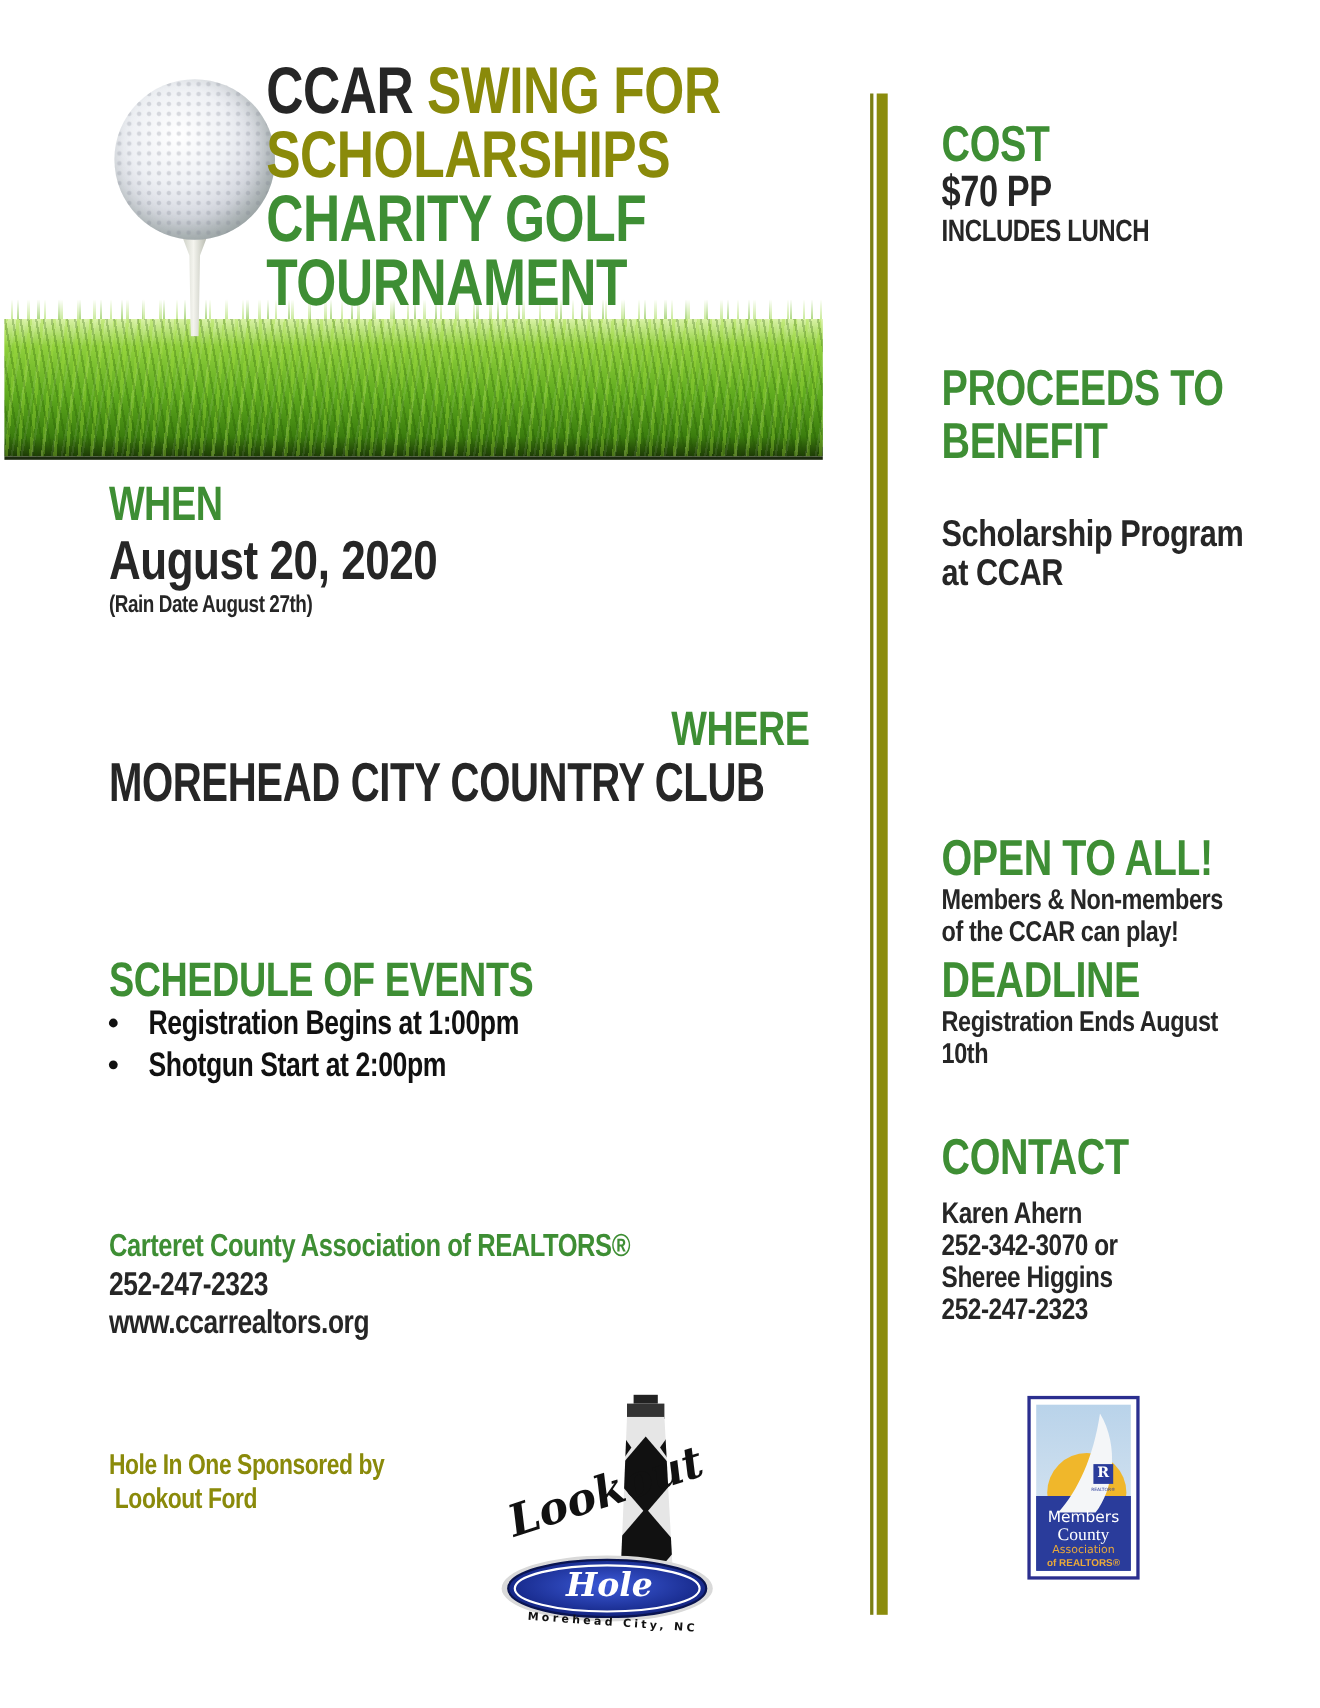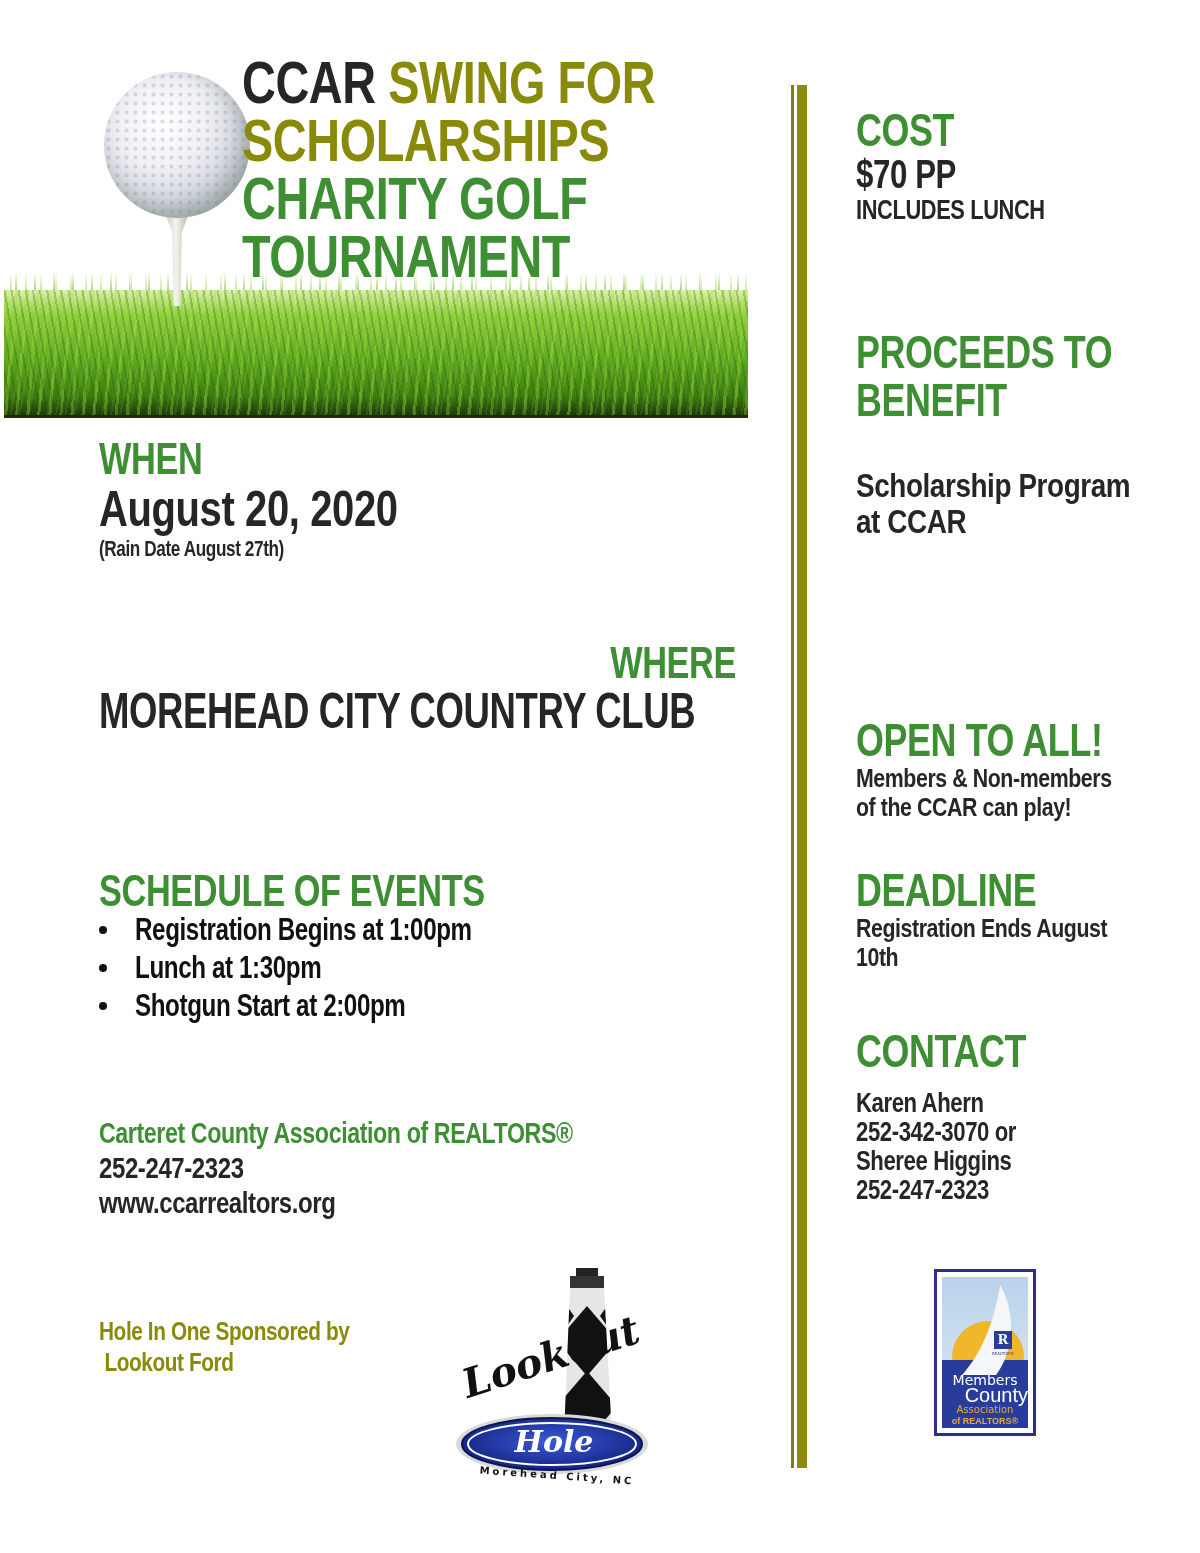--- a/index.html
+++ b/index.html
@@ -104,24 +104,20 @@
   <div class="cond h-green green">WHERE</div>
   <div class="cond dark" style="font-size:50px; line-height:50px; transform:scaleX(0.73);">MOREHEAD CITY COUNTRY CLUB</div>
 </div>
 
 <div class="abs" style="left:99px; top:868px;">
   <div class="cond h-green green">SCHEDULE OF EVENTS</div>
   <ul class="sched" style="margin-top:-2px;">
     <li style="height:38px;">
       <span class="bullet"></span>
       <span class="cond black" style="position:absolute; left:36px; top:0; font-size:31px; line-height:36px; transform:scaleX(0.78);">Registration Begins at 1:00pm</span>
-    </li>
-    <li style="height:38px;">
-      <span class="bullet"></span>
-      <span class="cond black" style="position:absolute; left:36px; top:0; font-size:31px; line-height:36px; transform:scaleX(0.78);">Lunch at 1:30pm</span>
     </li>
     <li style="height:38px;">
       <span class="bullet"></span>
       <span class="cond black" style="position:absolute; left:36px; top:0; font-size:31px; line-height:36px; transform:scaleX(0.78);">Shotgun Start at 2:00pm</span>
     </li>
   </ul>
 </div>
 
 <div class="abs" style="left:99px; top:1116px;">
   <div class="cond green" style="font-size:29px; line-height:34px; transform:scaleX(0.8);">Carteret County Association of REALTORS®</div>
@@ -170,21 +166,21 @@
 </div>
 
 <div class="abs" style="left:856px; top:328px;">
   <div class="cond h-right green">PROCEEDS TO</div>
   <div class="cond h-right green">BENEFIT</div>
   <div style="height:43px;"></div>
   <div class="cond dark" style="font-size:34px; line-height:36px; transform:scaleX(0.82);">Scholarship Program</div>
   <div class="cond dark" style="font-size:34px; line-height:36px; transform:scaleX(0.82);">at CCAR</div>
 </div>
 
-<div class="abs" style="left:856px; top:716px;">
+<div class="abs" style="left:856px; top:755px;">
   <div class="cond h-right green">OPEN TO ALL!</div>
   <div class="cond dark" style="font-size:26px; line-height:29px; transform:scaleX(0.82);">Members &amp; Non-members</div>
   <div class="cond dark" style="font-size:26px; line-height:29px; transform:scaleX(0.82);">of the CCAR can play!</div>
 </div>
 
 <div class="abs" style="left:856px; top:866px;">
   <div class="cond h-right green">DEADLINE</div>
   <div class="cond dark" style="font-size:26px; line-height:29px; transform:scaleX(0.82);">Registration Ends August</div>
   <div class="cond dark" style="font-size:26px; line-height:29px; transform:scaleX(0.82);">10th</div>
 </div>
@@ -201,17 +197,17 @@
 <div class="abs ccar-logo">
   <div style="position:relative; width:100%; height:100%; background:linear-gradient(180deg,#b9d3ea 0%, #cfe0ef 55%, #2a3c9b 55%, #2a3c9b 100%); overflow:hidden;">
     <div style="position:absolute; left:10px; top:44px; width:72px; height:72px; border-radius:50%; background:#f0b72b;"></div>
     <div style="position:absolute; left:0; top:83px; width:100%; height:70px; background:#2a3c9b;"></div>
     <svg style="position:absolute; left:18px; top:8px;" width="60" height="92" viewBox="0 0 60 92">
       <path d="M40 0 C58 30 52 70 36 90 L2 90 C20 70 34 40 40 0 Z" fill="#f4f6f8"></path>
     </svg>
     <div style="position:absolute; left:52px; top:54px; width:18px; height:18px; background:#2a3c9b; color:#fff; font-family:'DejaVu Serif', serif; font-weight:bold; font-size:13px; line-height:18px; text-align:center;">R</div>
     <div style="position:absolute; left:46px; top:74px; width:30px; text-align:center; font-size:4px; color:#2a3c9b; font-family:'DejaVu Sans', sans-serif;">REALTOR®</div>
     <div style="position:absolute; left:0; top:96px; width:100%; text-align:center; font-family:'DejaVu Sans', sans-serif; color:#fff; font-size:14px; line-height:15px;">Members</div>
-    <div style="position:absolute; left:0; top:111px; width:100%; text-align:right; font-family:Liberation Sans, sans-serif; color:#fff; font-size:20px; line-height:15px;">County</div>
+    <div style="position:absolute; left:0; top:111px; width:100%; text-align:center; font-family:Liberation Serif, serif; color:#fff; font-size:16px; line-height:15px;">County</div>
     <div style="position:absolute; left:0; top:127px; width:100%; text-align:center; font-family:'DejaVu Sans', sans-serif; color:#e9a93a; font-size:10px; line-height:12px;">Association</div>
     <div style="position:absolute; left:0; top:139px; width:100%; text-align:center; font-family:Liberation Sans, sans-serif; font-weight:bold; color:#e9a93a; font-size:9px; line-height:11px;">of REALTORS®</div>
   </div>
 </div>
 
 </body></html>

